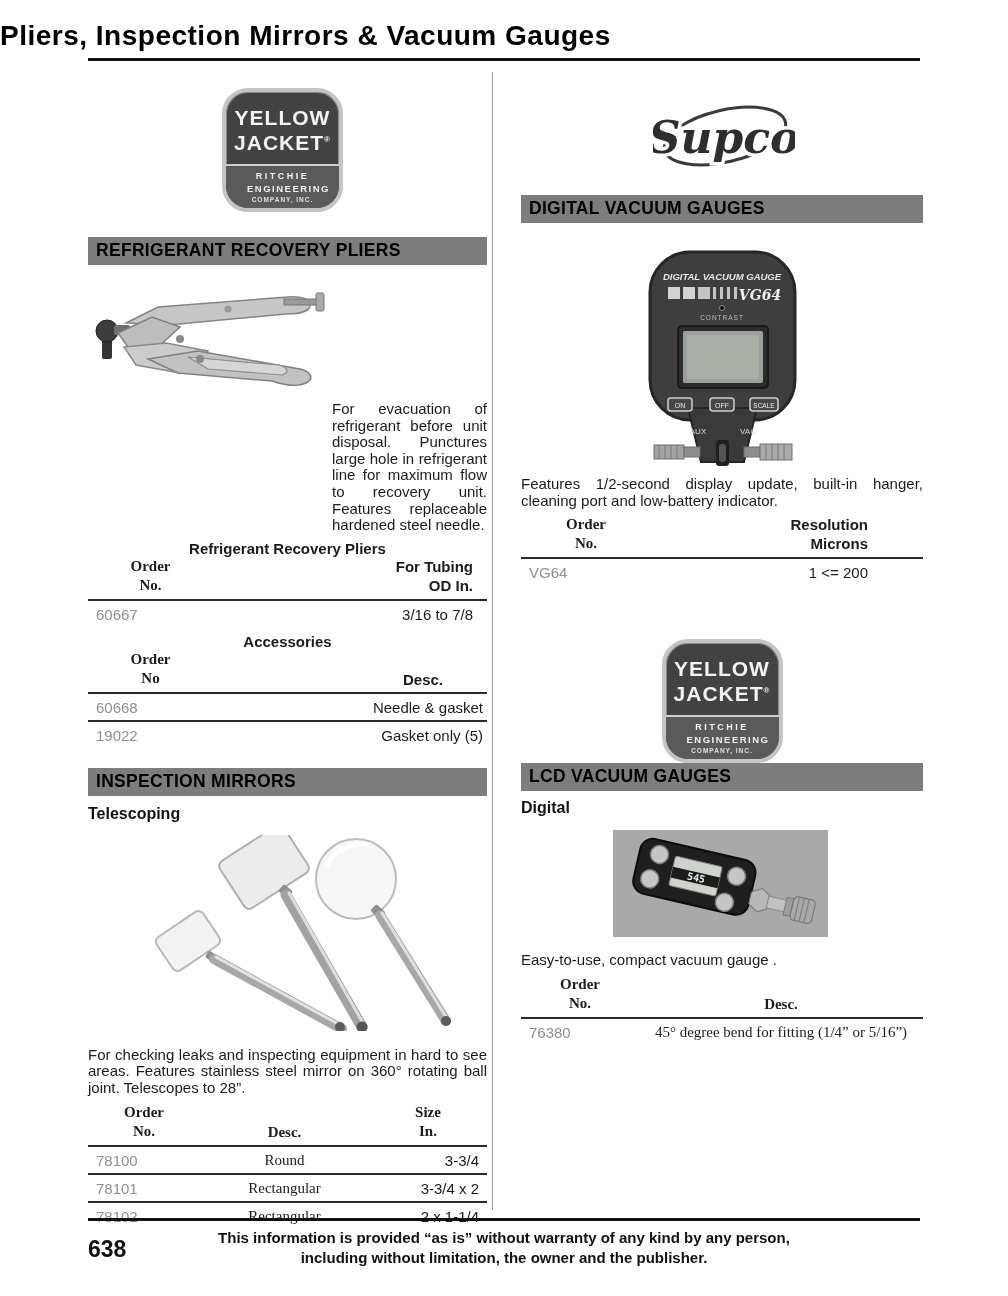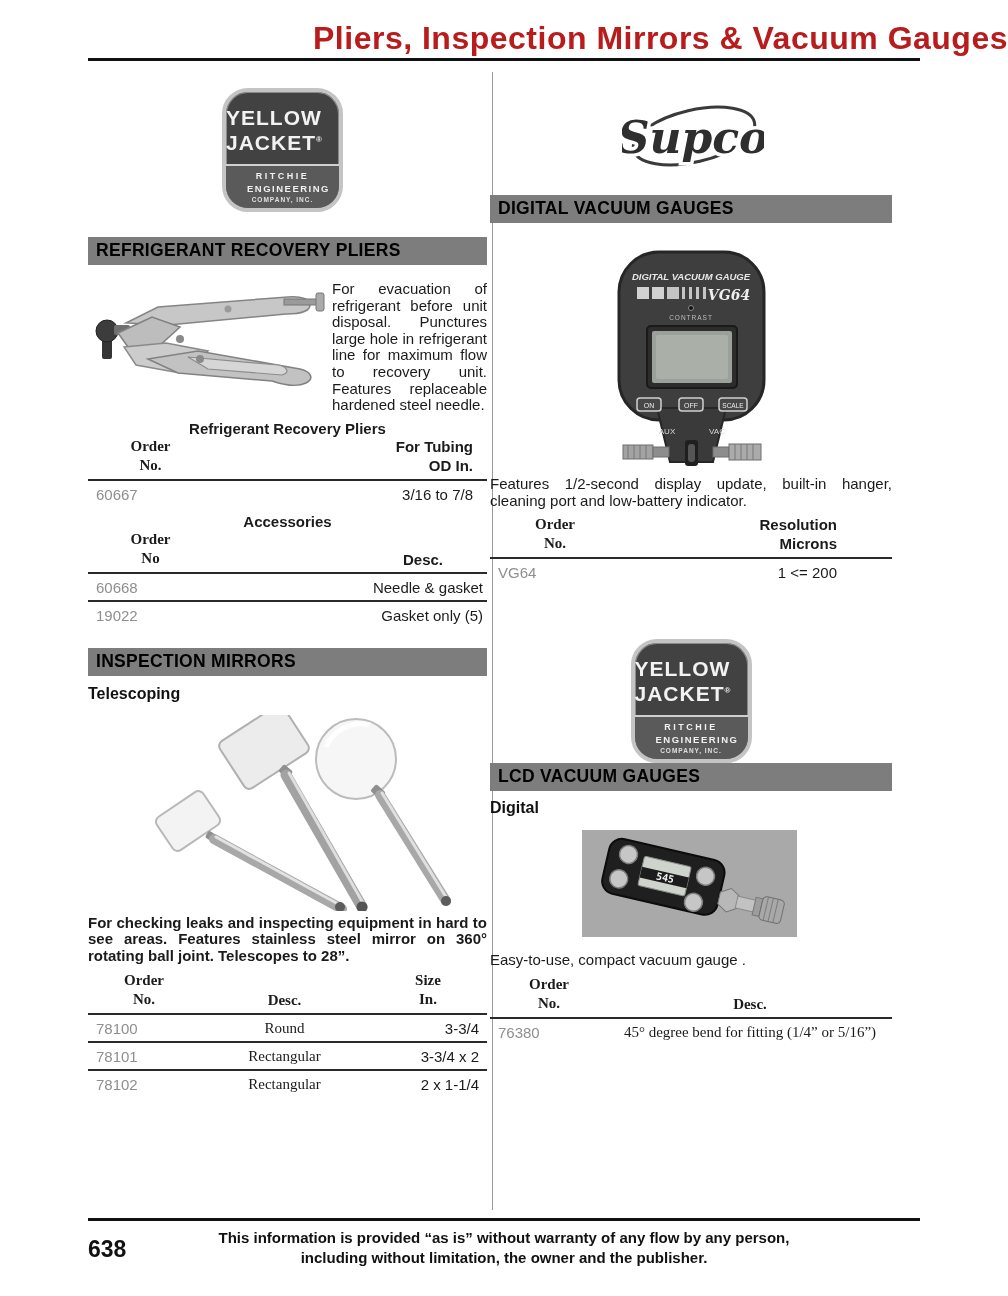--- a/index.html
+++ b/index.html
@@ -1,37 +1,37 @@
 <!DOCTYPE html>
 <html><head>
 <meta charset="utf-8">
 <style>
   html,body{margin:0;padding:0;background:#e8e8e8;}
   .page{position:relative;width:1008px;height:1296px;background:#ffffff;margin:0 auto;
         font-family:"Liberation Sans", sans-serif;color:#1b1b1b;overflow:hidden;}
 
   
-  .page-title{position:absolute;top:20px;left:0;width:100%;text-align:right;
-              font-size:32px;font-weight:bold;color:#b91c1c;letter-spacing:.5px;}
+  .page-title{position:absolute;top:20px;left:0;width:100%;text-align:left;
+              font-size:28px;font-weight:bold;color:#000000;letter-spacing:.5px;}
   .title-rule{position:absolute;top:58px;left:88px;width:832px;height:3px;background:#111;}
   .col-divider{position:absolute;top:72px;left:492px;width:1px;height:1138px;background:#9a9a9a;}
 
   
   .col-left{position:absolute;top:70px;left:88px;width:399px;}
-  .col-right{position:absolute;top:70px;left:490px;width:402px;}
+  .col-right{position:absolute;top:70px;left:521px;width:402px;}
 
   
   .bar{background:#7d7d7d;color:#000000;font-weight:bold;font-size:17.5px;
        padding:3px 0 4px 8px;letter-spacing:.3px;}
 
   
   .yj-logo{width:121px;height:124px;border-radius:26px;border:4px solid #c4c4c4;
            box-sizing:border-box;overflow:hidden;background:#424242;position:relative;
            box-shadow:0 0 0 1px #8a8a8a inset;}
-  .yj-top{height:68px;display:flex;flex-direction:column;justify-content:center;
+  .yj-top{height:68px;display:flex;flex-direction:column;align-items:center;justify-content:center;
           padding-top:4px;}
   .yj-top .w{color:#f2f2f2;font-weight:bold;font-size:21px;line-height:22px;letter-spacing:1px;}
   .yj-top .w sup{font-size:8px;}
   .yj-bottom{position:absolute;left:0;right:0;bottom:0;top:72px;background:#5a5a5a;
              border-top:2px solid #cfcfcf;display:flex;flex-direction:column;align-items:center;
              justify-content:center;}
   .yj-bottom .s1{color:#f0f0f0;font-weight:bold;font-size:9px;letter-spacing:2.5px;}
   .yj-bottom .s2{color:#f0f0f0;font-weight:bold;font-size:9.5px;letter-spacing:1.5px;margin-top:2px;padding-left:12px;}
   .yj-bottom .s3{color:#e0e0e0;font-weight:bold;font-size:6.5px;letter-spacing:1px;margin-top:2px;}
 
@@ -80,21 +80,21 @@
       </div>
       <div class="yj-bottom">
         <div class="s1">RITCHIE</div>
         <div class="s2">ENGINEERING</div>
         <div class="s3">COMPANY, INC.</div>
       </div>
     </div>
 
     <div class="bar" style="margin-top:25px;">REFRIGERANT RECOVERY PLIERS</div>
 
-    <div style="display:flex;margin-top:16px;">
+    <div style="display:flex;margin-top:16px;flex-direction:column;">
       <svg width="240" height="120" viewBox="0 0 240 120">
 
         <rect x="14" y="56" width="10" height="22" rx="2" fill="#343434"></rect>
         <circle cx="19" cy="50" r="11" fill="#3c3c3c" stroke="#222" stroke-width="1"></circle>
         <rect x="26" y="44" width="16" height="10" rx="2" fill="#6f6f6f"></rect>
 
         <path d="M38,42 L70,26 L200,16 C214,15 222,18 222,24 C222,30 212,33 198,33 L80,44 Z" fill="#c7c7c7" stroke="#858585" stroke-width="1.5"></path>
 
         <rect x="196" y="18" width="34" height="6" fill="#9a9a9a" stroke="#777" stroke-width="1"></rect>
         <rect x="228" y="12" width="8" height="18" rx="2" fill="#aaaaaa" stroke="#777" stroke-width="1"></rect>
@@ -170,21 +170,21 @@
       <g>
         <circle cx="222" cy="44" r="40" fill="#f6f6f6" stroke="#bcbcbc" stroke-width="2"></circle>
         <path d="M192,32 a38,38 0 0 1 44,-22" fill="none" stroke="#ffffff" stroke-width="5" opacity=".9"></path>
         <rect x="238" y="72" width="13" height="9" rx="2" transform="rotate(42 244 76)" fill="#8f8f8f"></rect>
         <line x1="246" y1="80" x2="312" y2="186" stroke="#a8a8a8" stroke-width="10" stroke-linecap="round"></line>
         <line x1="248" y1="78" x2="312" y2="182" stroke="#e0e0e0" stroke-width="3" stroke-linecap="round"></line>
         <circle cx="312" cy="186" r="5" fill="#5c5c5c"></circle>
       </g>
     </svg>
 
-    <div class="para" style="margin-top:4px;font-weight:bold;">For checking leaks and inspecting equipment in hard to see areas. Features stainless steel mirror on 360° rotating ball joint. Telescopes to 28”.</div>
+    <div class="para" style="margin-top:16px;">For checking leaks and inspecting equipment in hard to see areas. Features stainless steel mirror on 360° rotating ball joint. Telescopes to 28”.</div>
 
     <div class="tbl">
       <div class="grid t3 hdr">
         <div class="h2l tc">
           <span>Order</span>
           <span>No.</span>
         </div>
         <div class="tc">Desc.</div>
         <div class="h2l tc">
           <span>Size</span>
@@ -334,17 +334,17 @@
       <div class="grid tL row">
         <div class="ono">76380</div>
         <div class="tc">45° degree bend for fitting (1/4” or 5/16”)</div>
       </div>
     </div>
   </div>
 
   <div class="footer-rule"></div>
   <div class="page-number">638</div>
   <div class="disclaimer">
-    <div>This information is provided “as is” without warranty of any flow by any person,</div>
+    <div>This information is provided “as is” without warranty of any kind by any person,</div>
     <div>including without limitation, the owner and the publisher.</div>
   </div>
 
 </div>
 
 </body></html>

